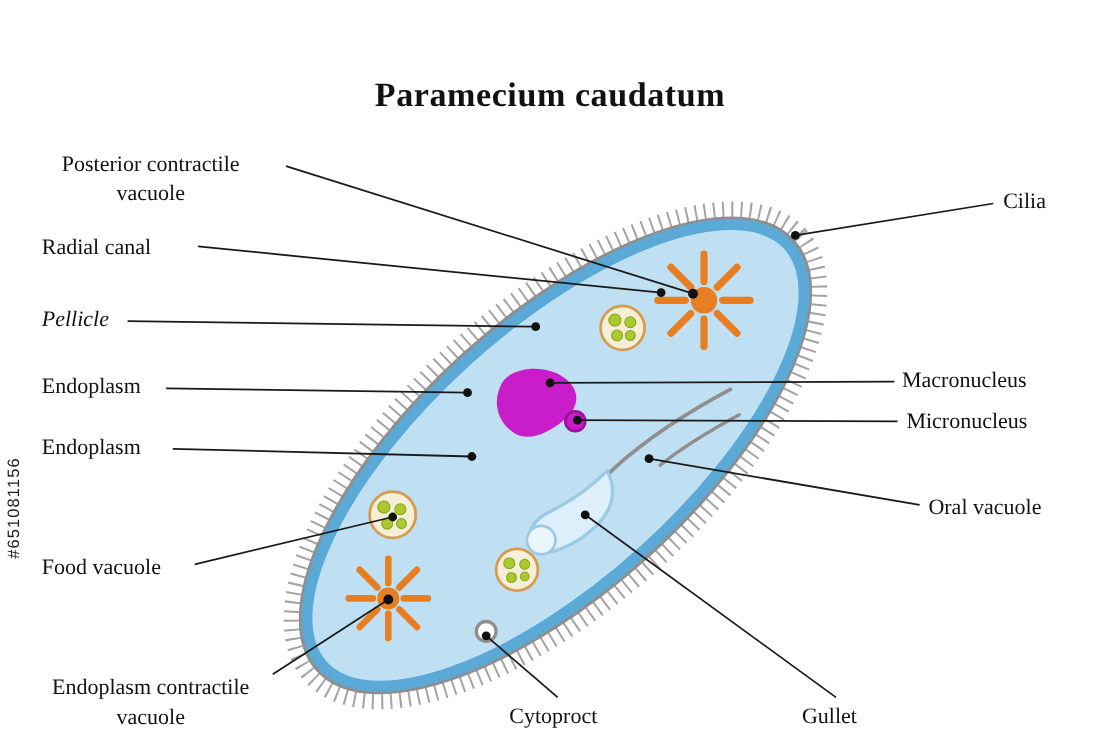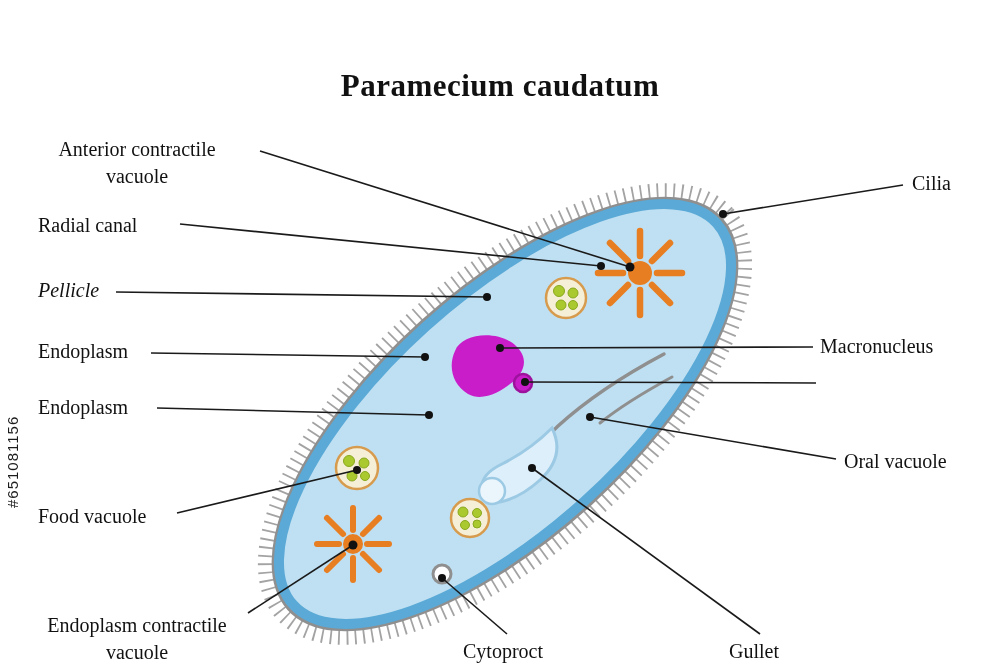--- a/index.html
+++ b/index.html
@@ -120,26 +120,27 @@
       <circle cx="353" cy="509" r="4.5"></circle>
       <circle cx="723" cy="178" r="4"></circle>
       <circle cx="500" cy="312" r="4"></circle>
       <circle cx="525" cy="346" r="4"></circle>
       <circle cx="590" cy="381" r="4"></circle>
       <circle cx="532" cy="432" r="4"></circle>
       <circle cx="442" cy="542" r="4"></circle>
     </g>
   </svg>
 
-  <div class="lbl wrap" style="left:28px;top:100px;width:218px;">Anterior contractile vacuole</div>
+  <div class="lbl wrap" style="left:28px;top:100px;width:218px;">Posterior contractile vacuole</div>
   <div class="lbl" style="left:38px;top:176px;">Radial canal</div>
   <div class="lbl" style="left:38px;top:241px;font-style:italic;">Pellicle</div>
   <div class="lbl" style="left:38px;top:302px;">Endoplasm</div>
   <div class="lbl" style="left:38px;top:358px;">Endoplasm</div>
   <div class="lbl" style="left:38px;top:467px;">Food vacuole</div>
   <div class="lbl wrap" style="left:28px;top:576px;width:218px;">Endoplasm contractile vacuole</div>
   <div class="lbl" style="left:912px;top:134px;">Cilia</div>
   <div class="lbl" style="left:820px;top:297px;">Macronucleus</div>
+  <div class="lbl" style="left:824px;top:334px;">Micronucleus</div>
   <div class="lbl" style="left:844px;top:412px;">Oral vacuole</div>
   <div class="lbl" style="left:729px;top:602px;">Gullet</div>
   <div class="lbl" style="left:463px;top:602px;">Cytoproct</div>
 
 </div>
 
 </body></html>

